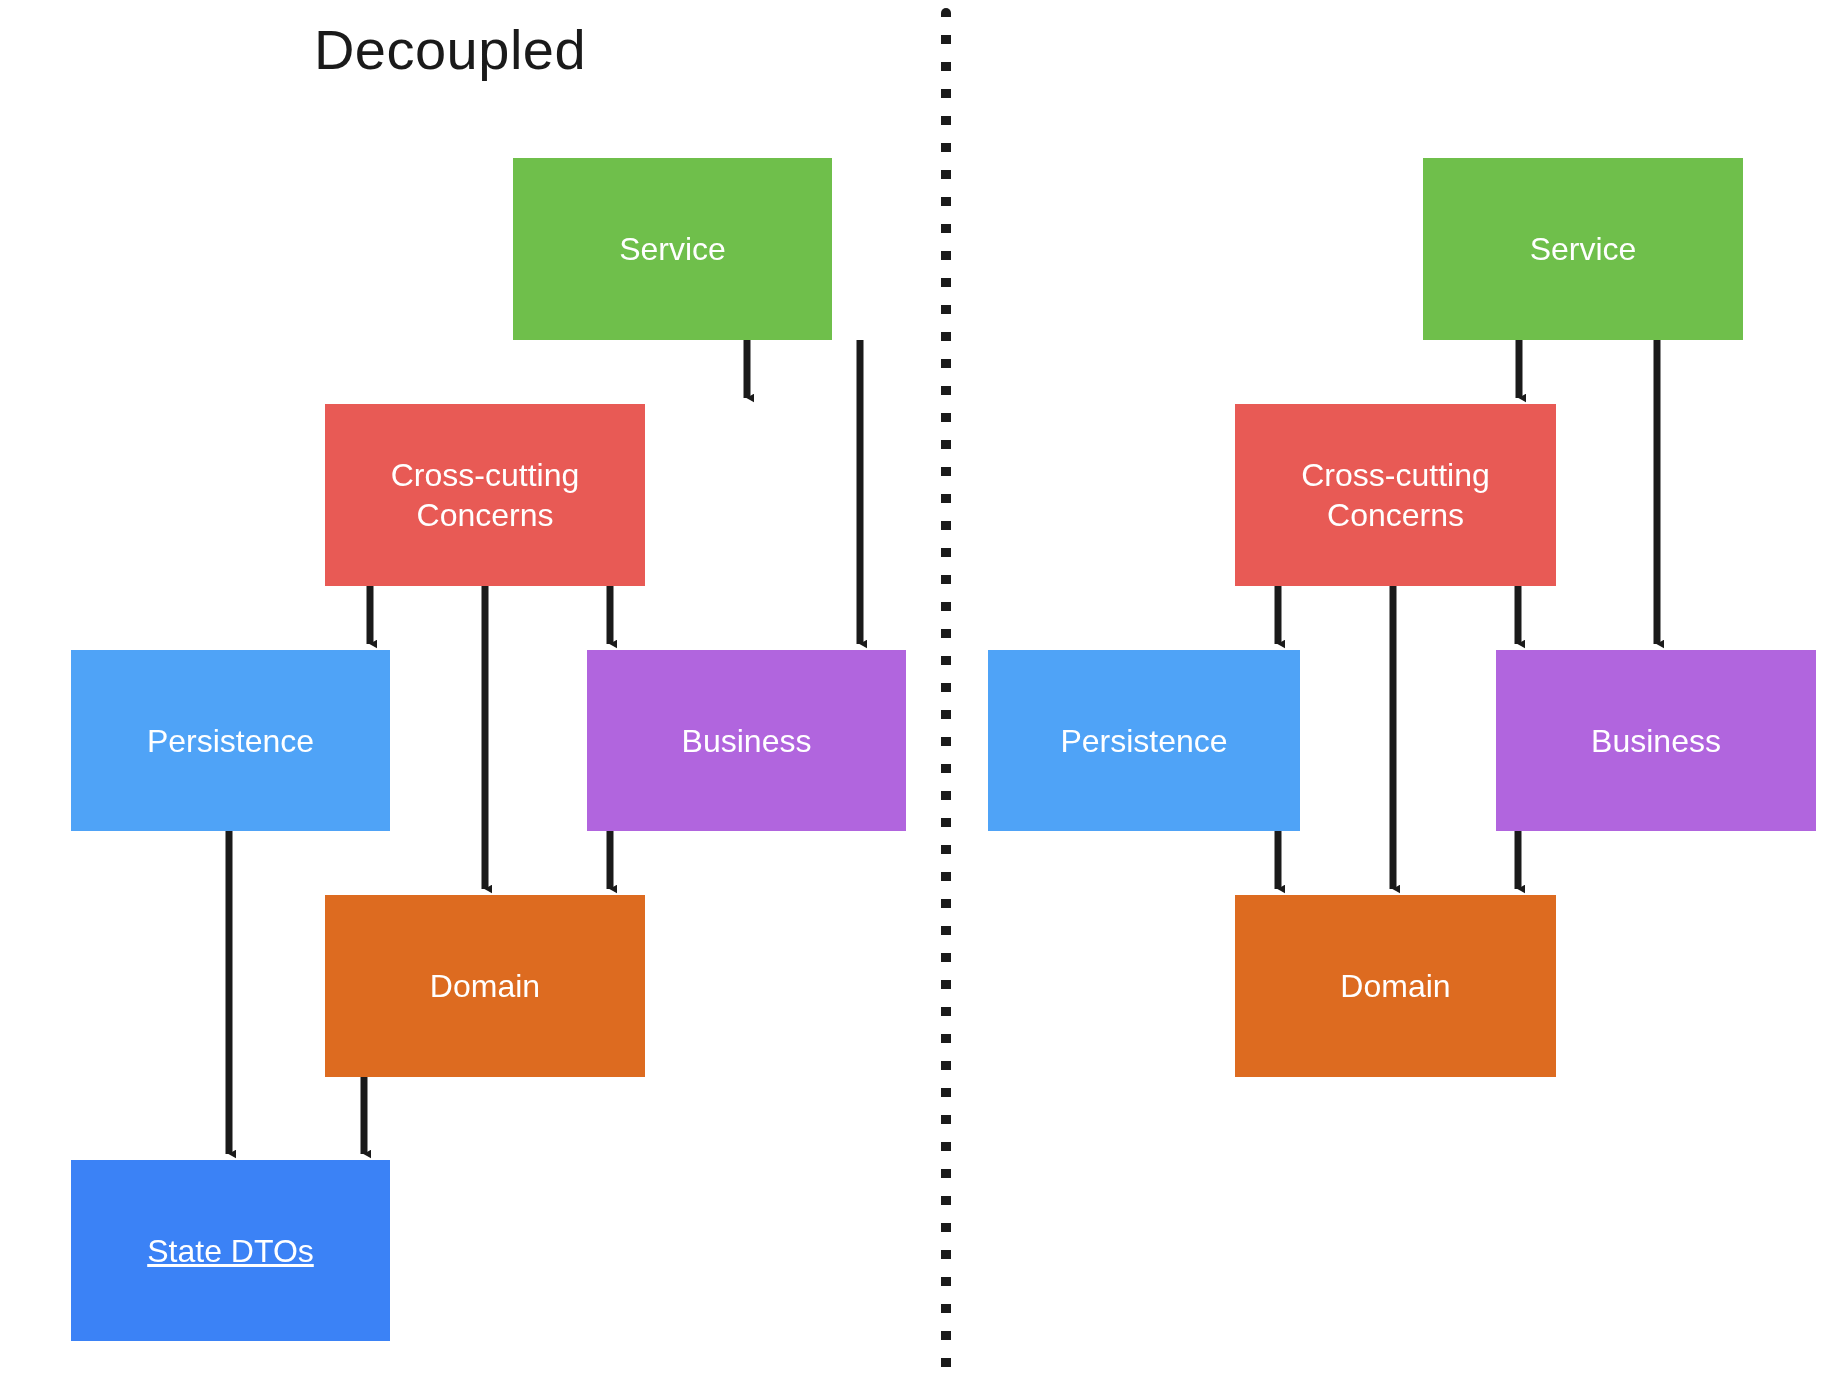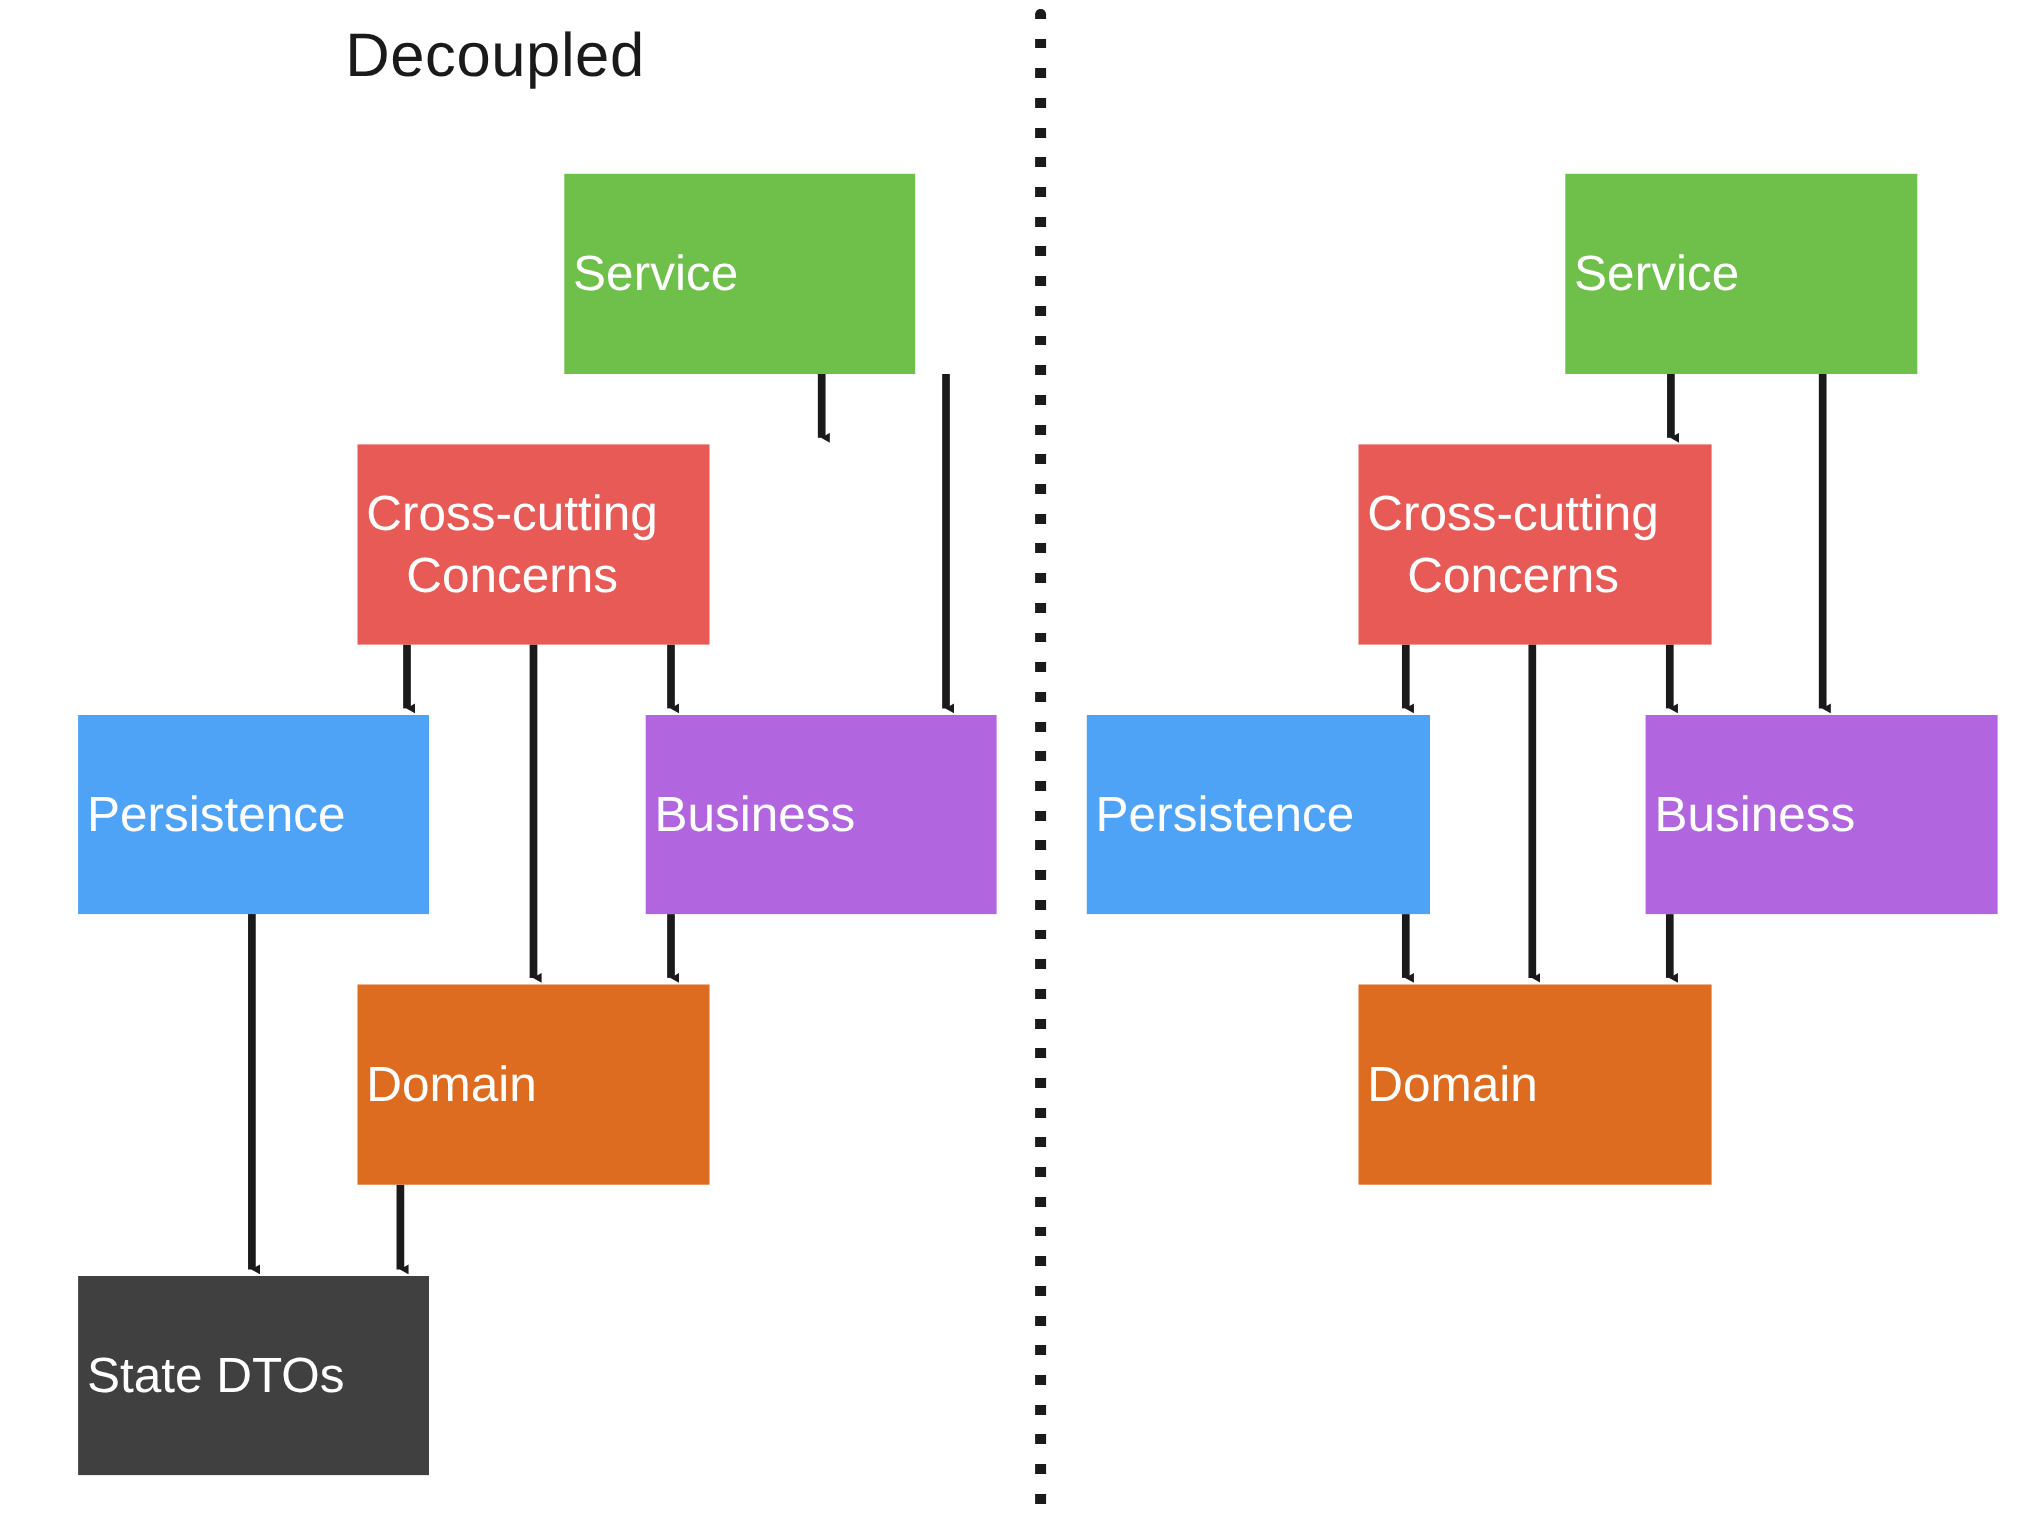--- a/index.html
+++ b/index.html
@@ -28,22 +28,23 @@
     white-space: nowrap;
     line-height: 1;
   }
   #title-decoupled { left: 250px; top: 22px; width: 400px; }
   #title-original  { left: 1050px; top: 22px; width: 400px; }
 
   .node {
     position: absolute;
     display: flex;
     align-items: center;
+    justify-content: center;
     color: #ffffff;
-    font-size: 45px;
+    font-size: 32px;
     font-weight: 400;
     line-height: 1.25;
     text-align: center;
     box-sizing: border-box;
     padding: 4px 8px;
     white-space: pre-line;
     user-select: none;
   }
 
   #divider {
@@ -103,21 +104,21 @@
       </g>
   </svg>
 
   <div id="node-layer">
       <div class="node" id="d-service" style="left: 513px; top: 158px; width: 319px; height: 182px; background: rgb(111, 191, 75);"><span>Service</span></div>
       <div class="node" id="d-cross-cutting" style="left: 325px; top: 404px; width: 320px; height: 182px; background: rgb(232, 90, 85);"><span>Cross-cutting
 Concerns</span></div>
       <div class="node" id="d-persistence" style="left: 71px; top: 650px; width: 319px; height: 181px; background: rgb(79, 163, 247);"><span>Persistence</span></div>
       <div class="node" id="d-business" style="left: 587px; top: 650px; width: 319px; height: 181px; background: rgb(177, 101, 222);"><span>Business</span></div>
       <div class="node" id="d-domain" style="left: 325px; top: 895px; width: 320px; height: 182px; background: rgb(221, 107, 32);"><span>Domain</span></div>
-      <div class="node" id="d-state-dtos" style="left: 71px; top: 1160px; width: 319px; height: 181px; background: #404040;"><span>State DTOs</span></div>
+      <div class="node" id="d-state-dtos" style="left: 71px; top: 1160px; width: 319px; height: 181px; background: #3b82f6; text-decoration: underline;"><span>State DTOs</span></div>
       <div class="node" id="o-service" style="left: 1423px; top: 158px; width: 320px; height: 182px; background: rgb(111, 191, 75);"><span>Service</span></div>
       <div class="node" id="o-cross-cutting" style="left: 1235px; top: 404px; width: 321px; height: 182px; background: rgb(232, 90, 85);"><span>Cross-cutting
 Concerns</span></div>
       <div class="node" id="o-persistence" style="left: 988px; top: 650px; width: 312px; height: 181px; background: rgb(79, 163, 247);"><span>Persistence</span></div>
       <div class="node" id="o-business" style="left: 1496px; top: 650px; width: 320px; height: 181px; background: rgb(177, 101, 222);"><span>Business</span></div>
       <div class="node" id="o-domain" style="left: 1235px; top: 895px; width: 321px; height: 182px; background: rgb(221, 107, 32);"><span>Domain</span></div>
     </div>
 
   <div id="divider"></div>
 

